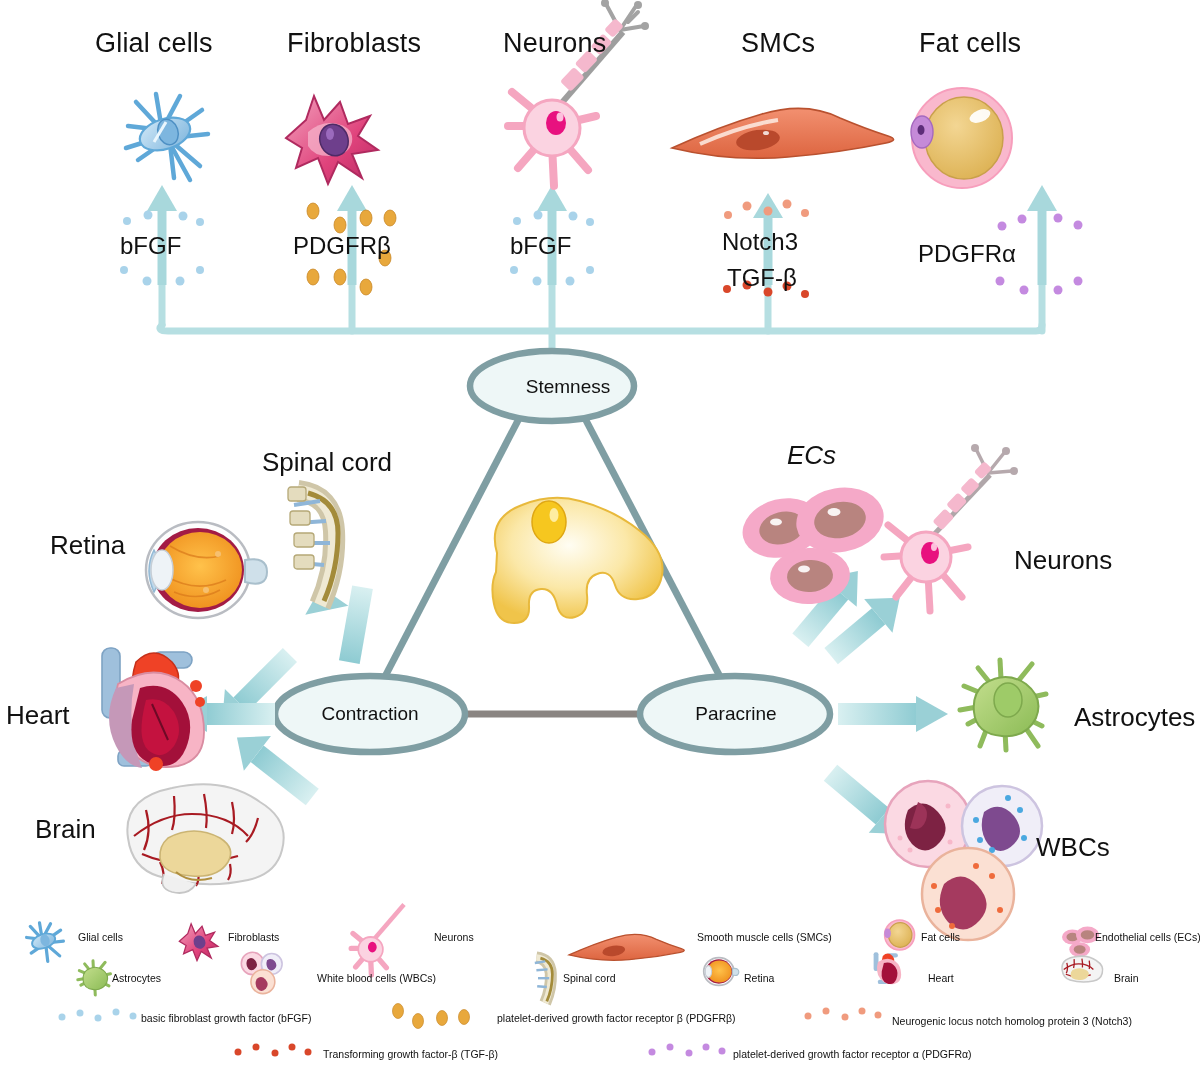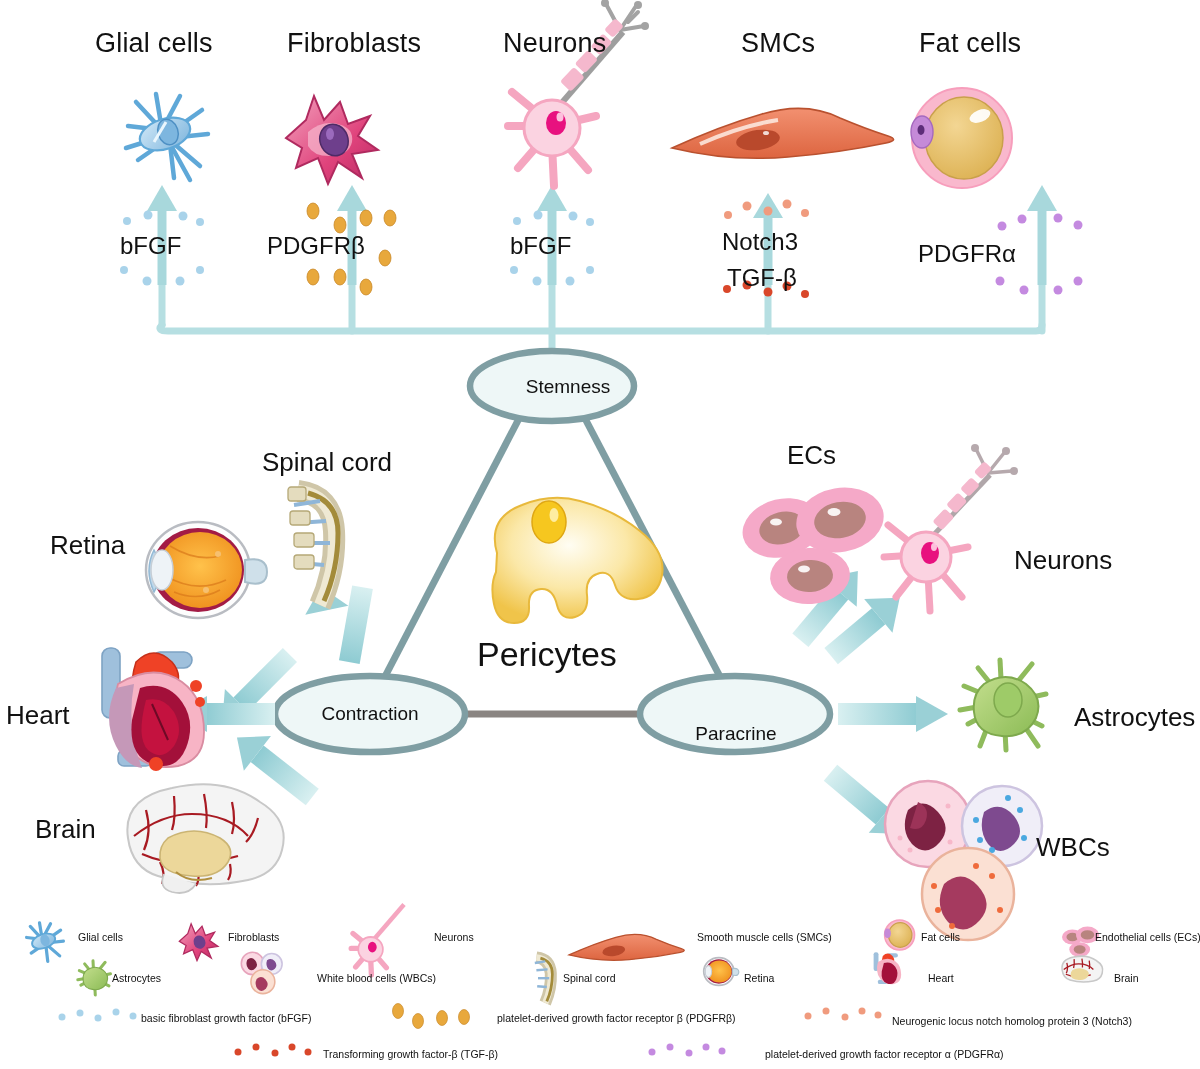--- a/index.html
+++ b/index.html
@@ -606,38 +606,37 @@
     </g>
   </svg>
 
   <div class="lbl top-label" style="left:95px;top:28px;">Glial cells</div>
   <div class="lbl top-label" style="left:287px;top:28px;">Fibroblasts</div>
   <div class="lbl top-label" style="left:503px;top:28px;">Neurons</div>
   <div class="lbl top-label" style="left:741px;top:28px;">SMCs</div>
   <div class="lbl top-label" style="left:919px;top:28px;">Fat cells</div>
 
   <div class="lbl factor-label" style="left:120px;top:232px;">bFGF</div>
-  <div class="lbl factor-label" style="left:267px;top:232px;">PDGFRβ</div>
+  <div class="lbl factor-label" style="left:293px;top:232px;">PDGFRβ</div>
   <div class="lbl factor-label" style="left:510px;top:232px;">bFGF</div>
   <div class="lbl factor-label" style="left:722px;top:228px;">Notch3</div>
   <div class="lbl factor-label" style="left:727px;top:264px;">TGF-β</div>
   <div class="lbl factor-label" style="left:918px;top:240px;">PDGFRα</div>
 
   <div class="lbl node-label" style="left:520px;top:376px;width:96px;text-align:center;">Stemness</div>
   <div class="lbl node-label" style="left:310px;top:703px;width:120px;text-align:center;">Contraction</div>
-  <div class="lbl node-label" style="left:678px;top:703px;width:116px;text-align:center;margin-top:20px;">Paracrine</div>
-
-  <div class="lbl center-label" style="left:477px;top:635px;">Pericytes</div>
+  <div class="lbl node-label" style="left:678px;top:703px;width:116px;text-align:center;">Paracrine</div>
+
 
   <div class="lbl mid-label" style="left:50px;top:530px;">Retina</div>
   <div class="lbl mid-label" style="left:262px;top:447px;">Spinal cord</div>
   <div class="lbl mid-label" style="left:6px;top:700px;">Heart</div>
   <div class="lbl mid-label" style="left:35px;top:814px;">Brain</div>
 
-  <div class="lbl mid-label" style="left:787px;top:440px;">ECs</div>
+  <div class="lbl mid-label" style="left:787px;top:440px;font-style:italic;">ECs</div>
   <div class="lbl mid-label" style="left:1014px;top:545px;">Neurons</div>
   <div class="lbl mid-label" style="left:1074px;top:702px;">Astrocytes</div>
   <div class="lbl mid-label" style="left:1036px;top:832px;">WBCs</div>
 
   <div class="lbl legend-label" style="left:78px;top:931px;">Glial cells</div>
   <div class="lbl legend-label" style="left:228px;top:931px;">Fibroblasts</div>
   <div class="lbl legend-label" style="left:434px;top:931px;">Neurons</div>
   <div class="lbl legend-label" style="left:697px;top:931px;">Smooth muscle cells (SMCs)</div>
   <div class="lbl legend-label" style="left:921px;top:931px;">Fat cells</div>
   <div class="lbl legend-label" style="left:1095px;top:931px;">Endothelial cells (ECs)</div>
@@ -647,15 +646,15 @@
   <div class="lbl legend-label" style="left:563px;top:972px;">Spinal cord</div>
   <div class="lbl legend-label" style="left:744px;top:972px;">Retina</div>
   <div class="lbl legend-label" style="left:928px;top:972px;">Heart</div>
   <div class="lbl legend-label" style="left:1114px;top:972px;">Brain</div>
 
   <div class="lbl legend-label" style="left:141px;top:1012px;">basic fibroblast growth factor (bFGF)</div>
   <div class="lbl legend-label" style="left:485px;top:1012px;margin-left:12px;">platelet-derived growth factor receptor β (PDGFRβ)</div>
   <div class="lbl legend-label" style="left:892px;top:1015px;">Neurogenic locus notch homolog protein 3 (Notch3)</div>
 
   <div class="lbl legend-label" style="left:323px;top:1048px;">Transforming growth factor-β (TGF-β)</div>
-  <div class="lbl legend-label" style="left:733px;top:1048px;margin-left:32px;">platelet-derived growth factor receptor α (PDGFRα)</div>
+  <div class="lbl legend-label" style="left:733px;top:1048px;">platelet-derived growth factor receptor α (PDGFRα)</div>
 
 </div>
 
 </body></html>

